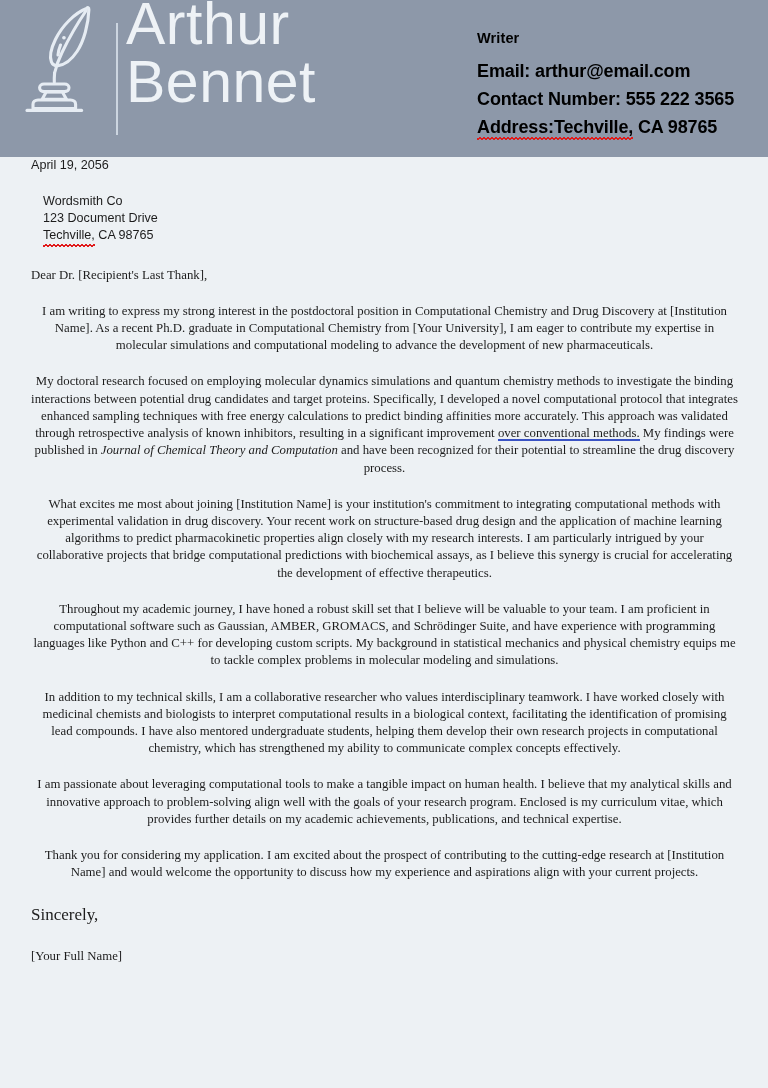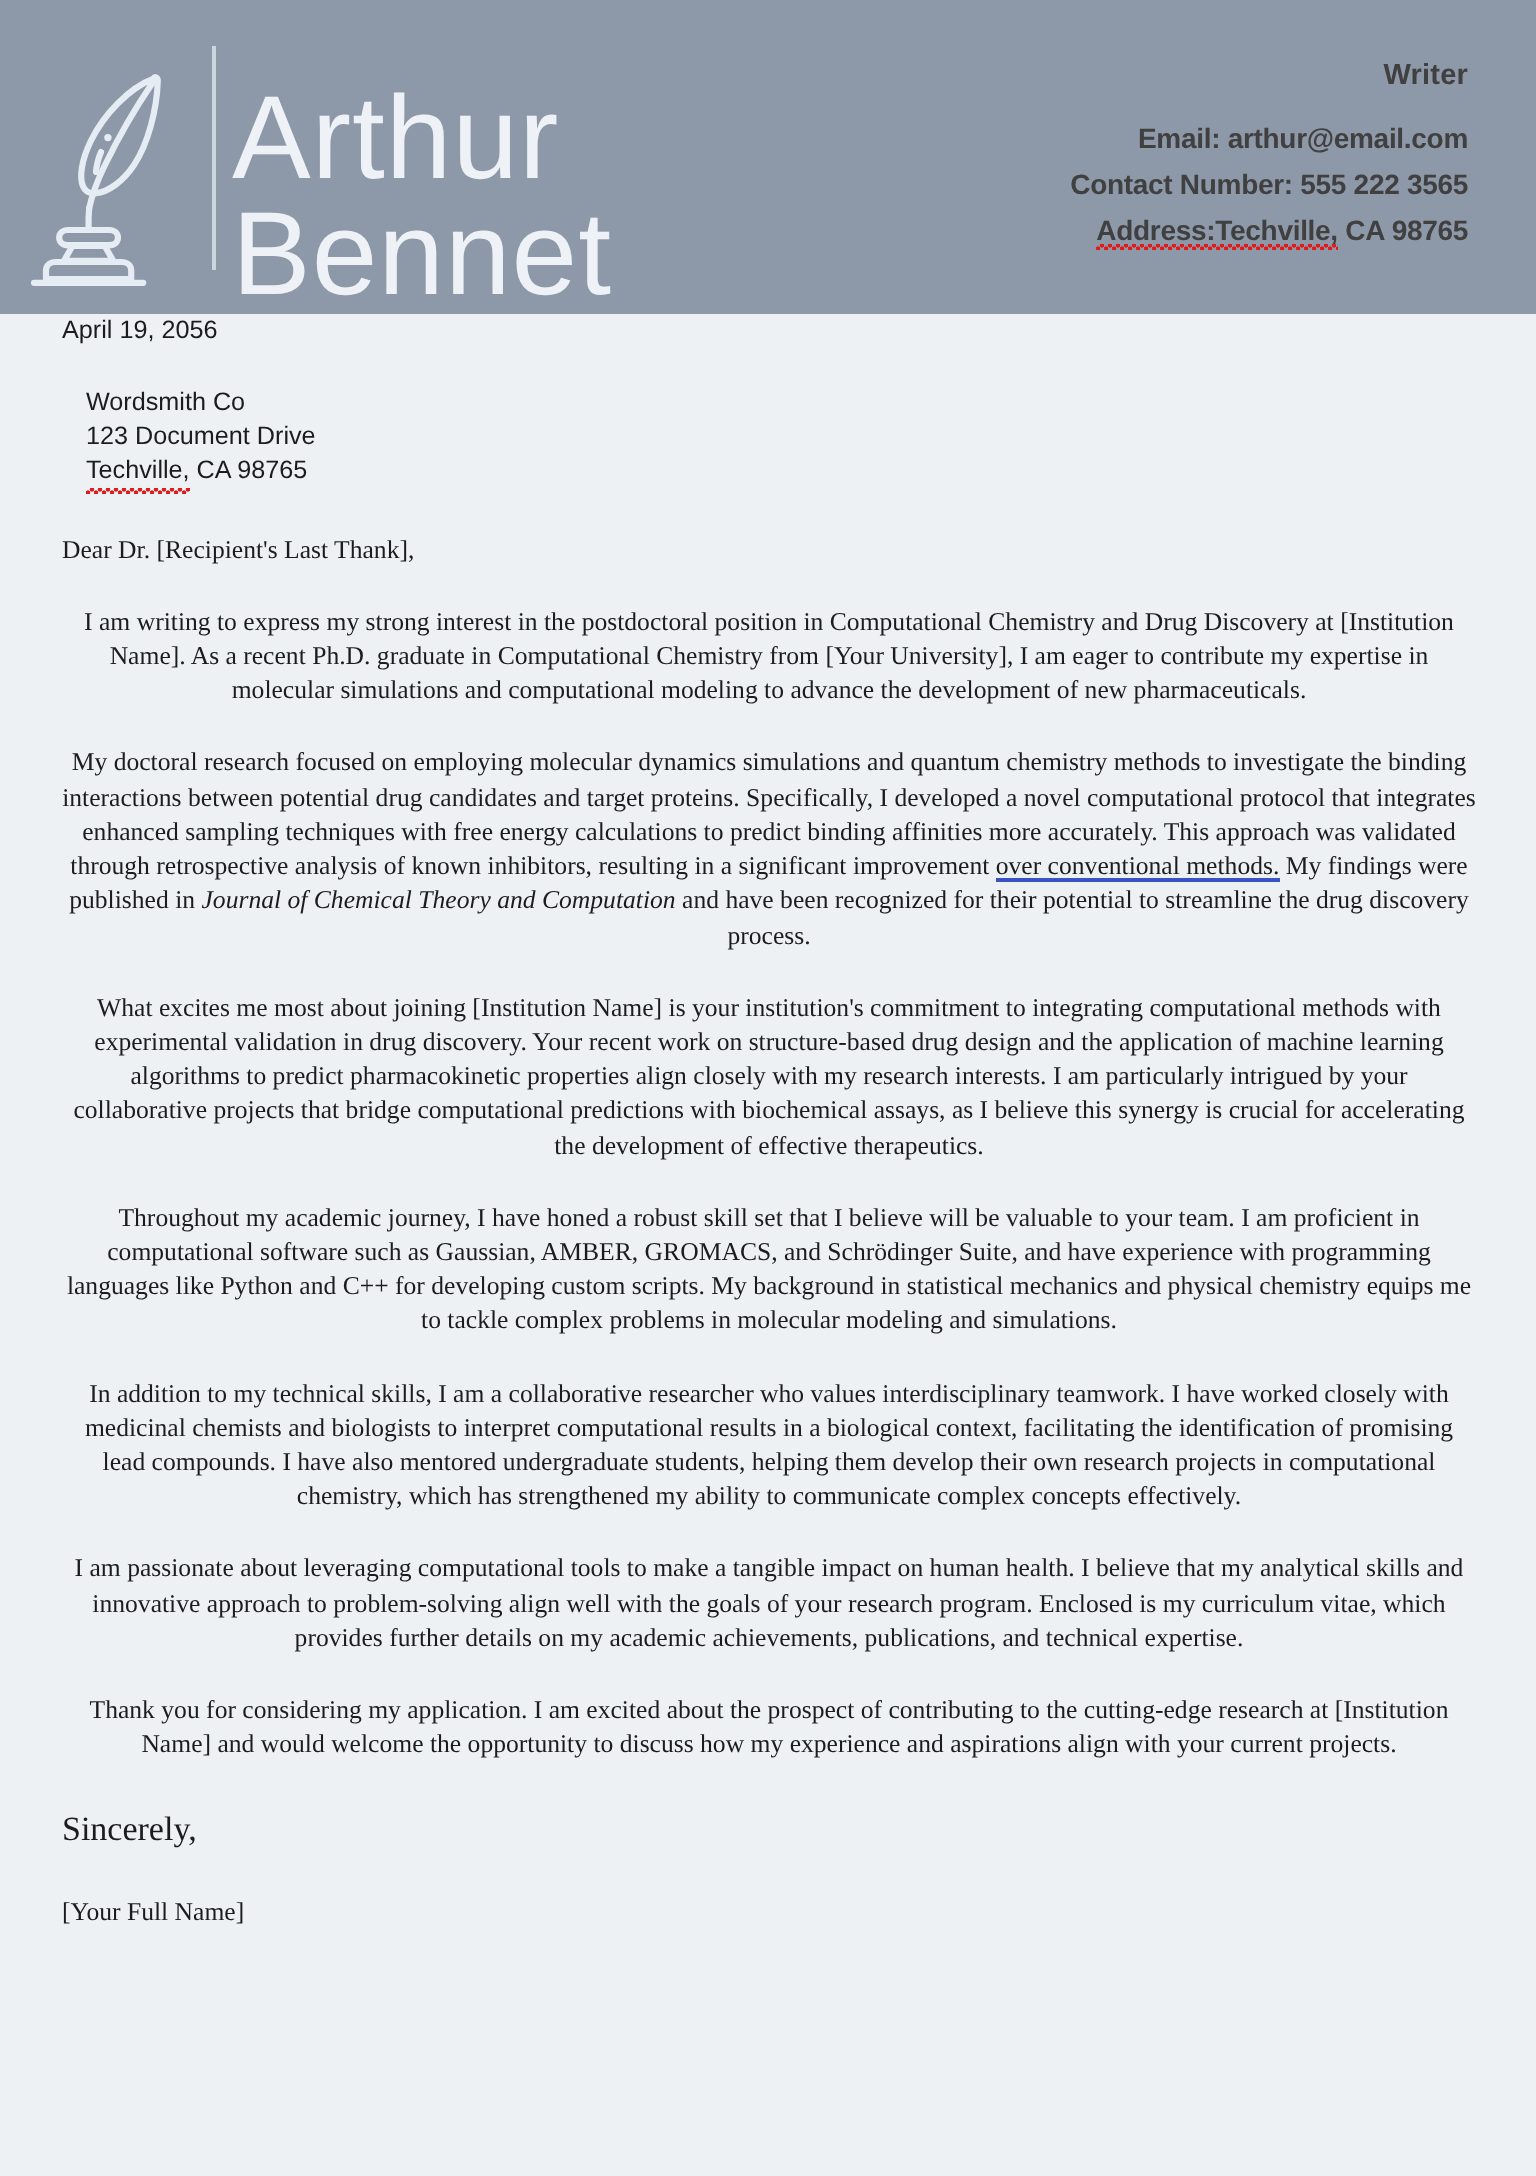--- a/index.html
+++ b/index.html
@@ -22,22 +22,22 @@
     height: 157px;
     background: #8d98a9;
     position: relative;
     box-sizing: border-box;
     display: flex;
     align-items: stretch;
   }
 
   .brand-block {
     display: flex;
-    align-items: flex-end;
-    padding-left: 14px;
+    align-items: flex-start;
+    padding-left: 24px;
     flex: 0 0 auto;
   }
 
   .quill-logo {
     width: 86px;
     height: 126px;
     flex: 0 0 auto;
     display: block;
   }
 
@@ -63,32 +63,32 @@
     color: #eef2f6;
     font-weight: 300;
     letter-spacing: 0.5px;
     white-space: nowrap;
   }
 
   .contact-block {
     margin-left: auto;
     padding-right: 34px;
     padding-top: 30px;
-    text-align: right;
-    font-family: "Liberation Sans", sans-serif;
-    color: #404040;
+    text-align: left;
+    font-family: "Liberation Sans", sans-serif;
+    color: #000000;
   }
   .role-title {
     font-size: 14.5px;
     font-weight: 700;
     margin-bottom: 15px;
     letter-spacing: 0.1px;
   }
   .contact-line {
-    font-size: 14px;
+    font-size: 18px;
     font-weight: 600;
     margin-bottom: 7px;
     letter-spacing: -0.15px;
     white-space: nowrap;
   }
   .contact-line.last { margin-bottom: 0; }
 
   .misspell {
     position: relative;
     display: inline-block;

